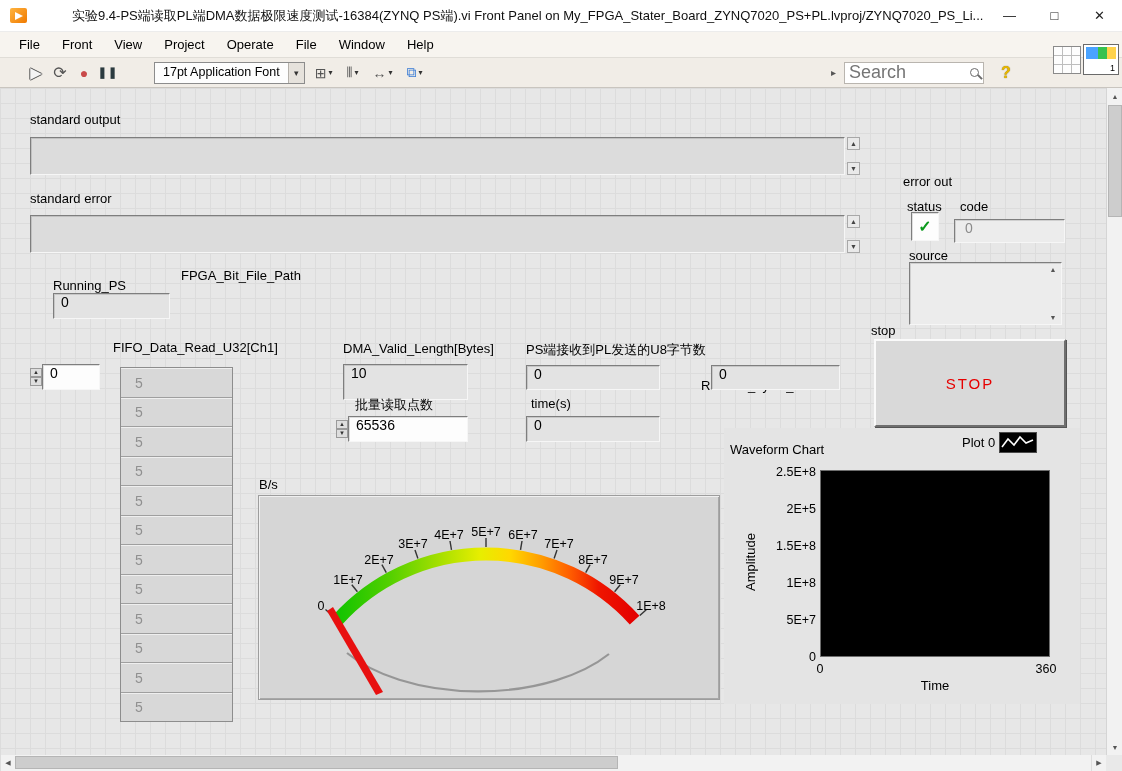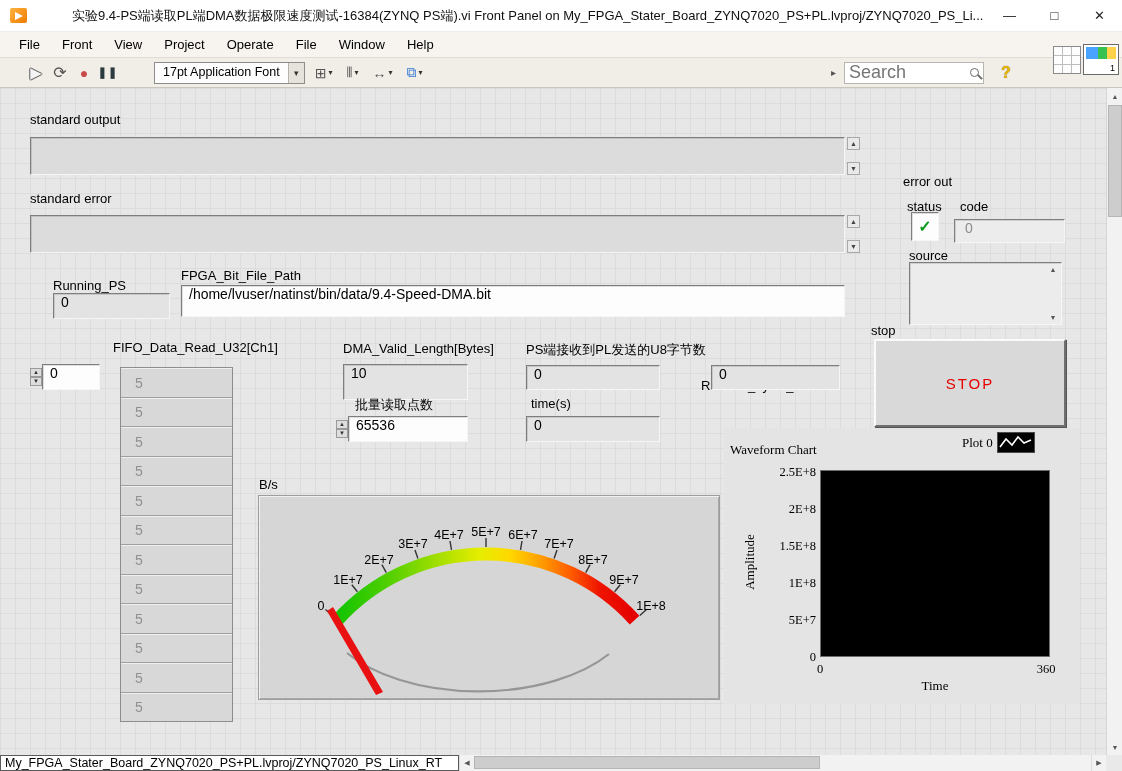--- a/index.html
+++ b/index.html
@@ -55,21 +55,21 @@
   .sb-arrow { position:absolute; width:13px; height:13px; display:flex; align-items:center; justify-content:center; font-size:7px; color:#444; background:#e9e9e9; border:1px solid #a8a8a8; }
   .in-arrow { position:absolute; right:2px; font-size:7px; color:#555; width:12px; text-align:center; }
   .spin-col { display:flex; flex-direction:column; justify-content:center; width:12px; }
   .spin-col span { font-size:6px; line-height:7px; text-align:center; color:#333; background:#dedede; border:1px solid #9a9a9a; }
   .arr-box { position:absolute; display:flex; }
   .fifo-wrap { position:absolute; left:120px; top:279px; width:113px; height:355px; display:flex; flex-direction:column; border:1px solid #8d8d8d; background:#d8d8d8; }
   .arr-el { flex:1; border-bottom:1px solid #9f9f9f; border-top:1px solid #efefef; display:flex; align-items:center; padding-left:14px; font-size:14px; color:#909090; background:#d8d8d8; }
   .stop-btn { position:absolute; left:874px; top:251px; width:192px; height:88px; background:#d9d9d9; border:2px solid; border-color:#fafafa #6f6f6f #6f6f6f #fafafa; box-shadow:1px 1px 0 #555; display:flex; align-items:center; justify-content:center; font-size:15px; letter-spacing:2px; color:#e60000; }
   .gauge { position:absolute; left:258px; top:407px; width:462px; height:205px; background:#d6d6d6; border:1px solid #9d9d9d; box-shadow:inset 1px 1px 0 #f0f0f0, inset -1px -1px 0 #a8a8a8; }
   .tickLbl { position:absolute; font-size:12.5px; transform:translate(-50%,-50%); color:#000; white-space:nowrap; }
-  .chart { position:absolute; left:724px; top:340px; width:356px; height:276px; background:#e4e4e4;font-family:Liberation Serif, serif; }
+  .chart { position:absolute; left:724px; top:340px; width:356px; height:276px; background:#e4e4e4; }
   .plot { position:absolute; left:96px; top:42px; width:230px; height:187px; background:#000; border:1px solid #6d6d6d; }
   .ytick { position:absolute; left:28px; width:64px; text-align:right; font-size:12.5px; }
   .xtick { position:absolute; font-size:12.5px; text-align:center; }
   .legend { position:absolute; left:238px; top:4px; display:flex; align-items:center; }
   .legend .txt { font-size:13px; margin-right:4px; }
   .legend .ic { width:38px; height:21px; background:#000; border:1px solid #4a4a4a; }
 
   
   .vscroll { position:absolute; top:88px; right:0; width:16px; height:667px; background:#f2f2f2; border-left:1px solid #d5d5d5; }
   .vs-btn { position:absolute; left:0; width:16px; height:16px; display:flex; align-items:center; justify-content:center; font-size:7px; color:#555; background:#f2f2f2; }
@@ -190,23 +190,20 @@
       <span class="in-arrow" style="top:3px;">▲</span>
       <span class="in-arrow" style="bottom:3px;">▼</span>
     </div>
 
     <div class="lbl" style="left:53px;top:190px;">Running_PS</div>
     <div class="rec ltgray" style="left:53px;top:205px;width:117px;height:26px;">
       <span class="val">0</span>
     </div>
 
     <div class="lbl" style="left:181px;top:180px;">FPGA_Bit_File_Path</div>
-    <div class="rec white" style="left:181px;top:197px;width:664px;height:32px;">
-      <span class="val">/home/lvuser/natinst/bin/data/9.4-Speed-DMA.bit</span>
-    </div>
 
     <div class="lbl" style="left:871px;top:235px;">stop</div>
     <div class="stop-btn">
       <span>STOP</span>
     </div>
 
     <div class="arr-box" style="left:30px;top:276px;width:70px;height:26px;">
       <div class="spin-col">
         <span>▲</span>
         <span>▼</span>
@@ -338,43 +335,40 @@
       <div class="legend">
         <span class="txt">Plot 0</span>
         <span class="ic">
           <svg width="36" height="19" viewBox="0 0 36 19">
               <polyline points="2,14 8,6 14,12 20,4 26,10 33,7" fill="none" stroke="#ffffff" stroke-width="1.6"></polyline>
             </svg>
         </span>
       </div>
       <div class="plot"></div>
       <span class="ytick" style="top:37px;">2.5E+8</span>
-      <span class="ytick" style="top:74px;">2E+8</span>
+      <span class="ytick" style="top:74px;">2E+5</span>
       <span class="ytick" style="top:111px;">1.5E+8</span>
       <span class="ytick" style="top:148px;">1E+8</span>
       <span class="ytick" style="top:185px;">5E+7</span>
       <span class="ytick" style="top:222px;">0</span>
       <span class="xtick" style="left:86px;width:20px;top:234px;">0</span>
       <span class="xtick" style="left:302px;width:40px;top:234px;">360</span>
       <span class="lbl" style="left:96px;width:230px;text-align:center;top:250px;position:absolute;">Time</span>
       <span class="lbl" style="left:26px;top:134px;position:absolute;transform:translate(-50%,-50%) rotate(-90deg);">Amplitude</span>
     </div>
 
   </div>
 
   <div class="vscroll">
     <div class="vs-btn" style="top:0;">▲</div>
     <div class="vs-thumb"></div>
     <div class="vs-btn" style="bottom:0;">▼</div>
   </div>
 
   <div class="bottombar">
-    <div class="ctx-box">
-      <span>My_FPGA_Stater_Board_ZYNQ7020_PS+PL.lvproj/ZYNQ7020_PS_Linux_RT</span>
-    </div>
     <div class="hb-btn">◀</div>
     <div class="h-track">
       <div class="h-thumb"></div>
     </div>
     <div class="hb-btn">▶</div>
     <div class="corner"></div>
   </div>
 
 </div>
 

